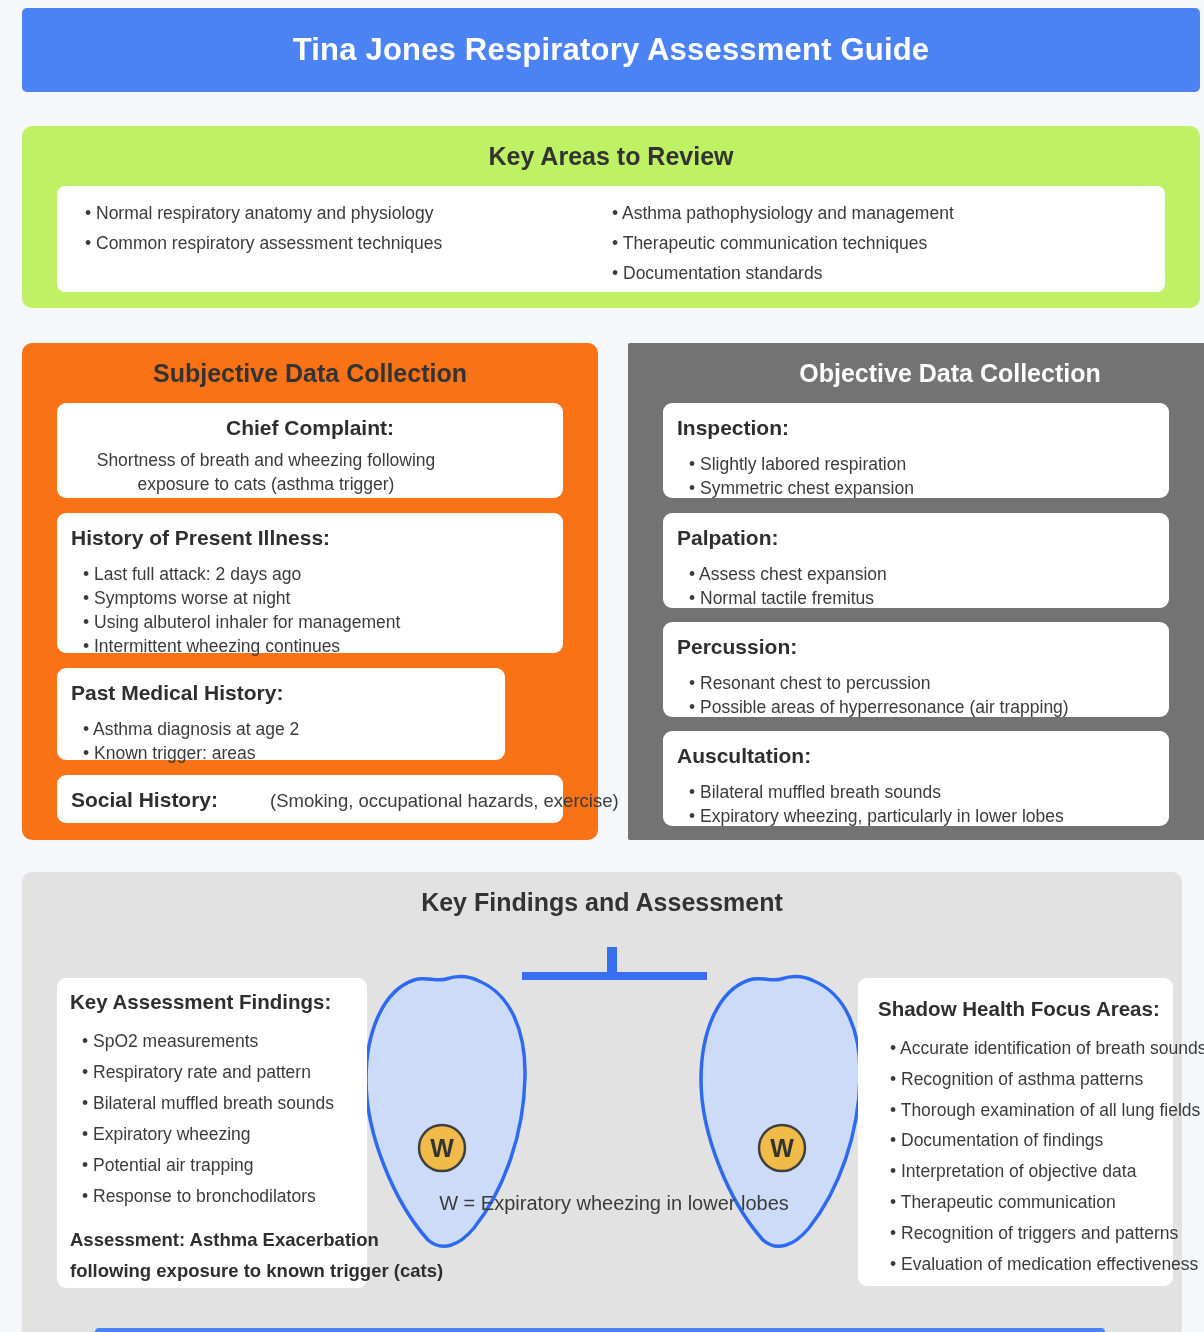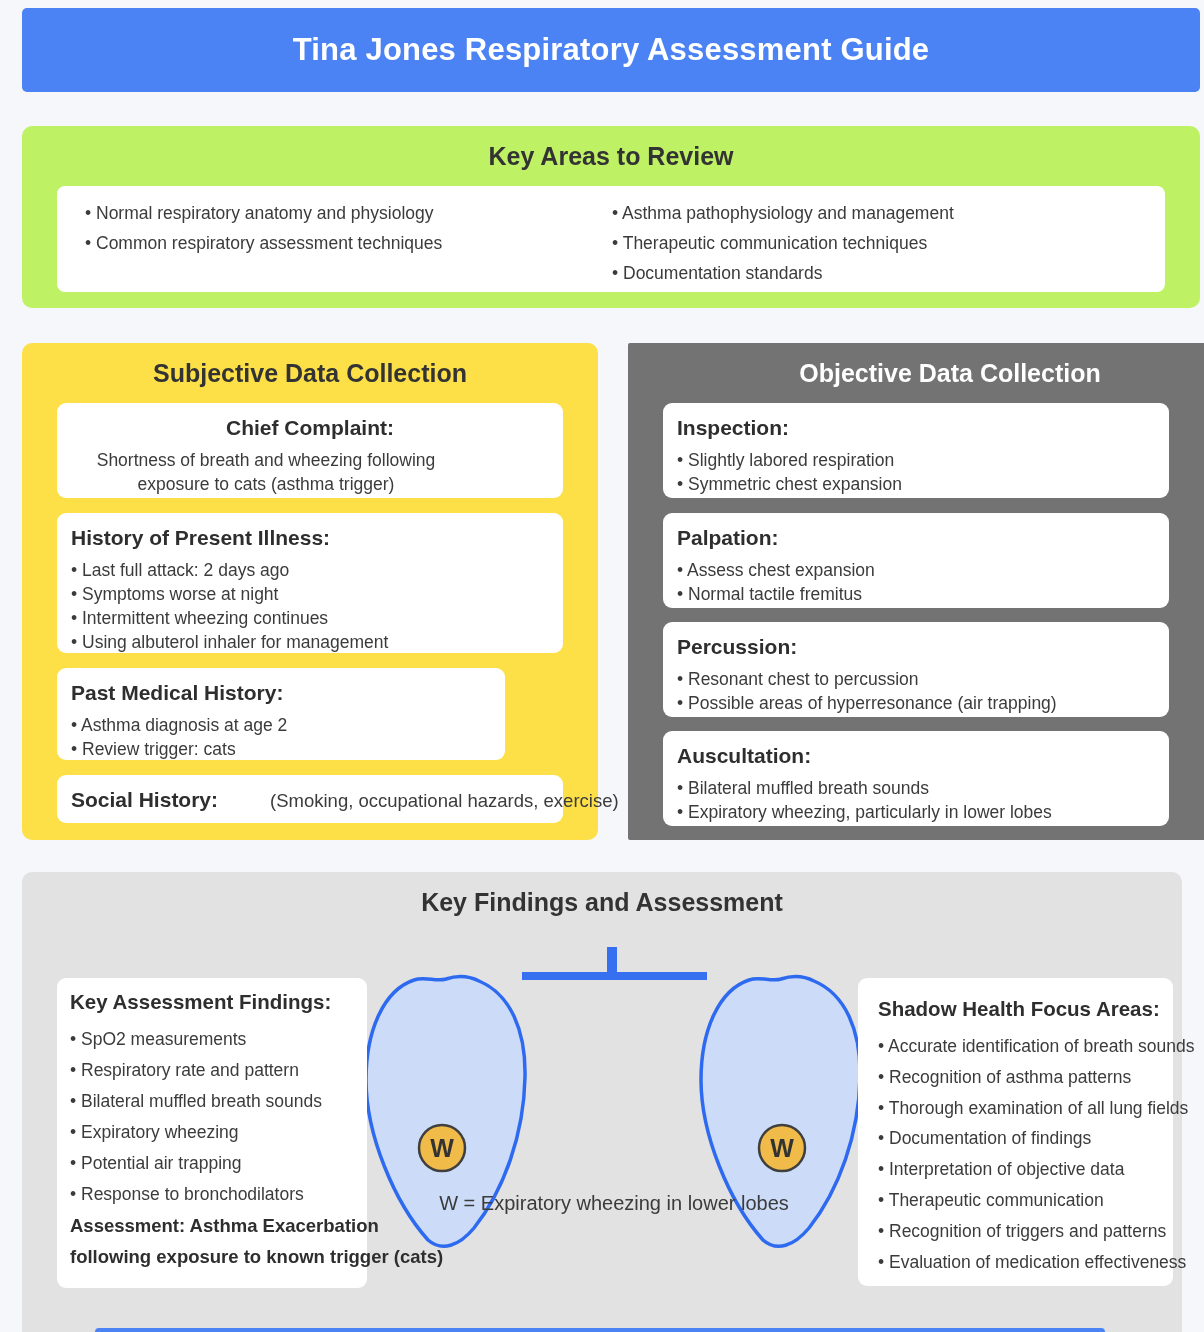--- a/index.html
+++ b/index.html
@@ -36,35 +36,35 @@
     display:flex;padding:12px 0 0 28px;box-sizing:border-box;
   }
   .ka-col{list-style:none;margin:0;padding:0;}
   .ka-col li{font-size:17.5px;line-height:30px;white-space:nowrap;}
   .ka-col li::before{content:"• ";}
   #ka-col1{width:527px;flex:0 0 527px;}
   #ka-col2{flex:1;}
   
   #subjective{
     left:22px;top:343px;width:576px;height:497px;
-    background:#fde047;border-radius:10px;
+    background:#f97316;border-radius:10px;
   }
   #objective{
     left:628px;top:343px;width:644px;height:497px;
     background:#737373;border-radius:2px;
   }
   #objective .panel-title{color:#ffffff;}
   .card{
     position:absolute;background:#ffffff;border-radius:9px;
     box-sizing:border-box;padding:13px 14px 0 14px;
   }
   .card h3{
     margin:0 0 8px 0;font-size:21px;font-weight:700;color:#2e2e2e;
   }
-  .card ul{list-style:none;margin:0;padding:0;}
+  .card ul{list-style:none;margin:12px;padding:0;}
   .card li{font-size:17.5px;line-height:24px;color:#3b3b3b;}
   .card li::before{content:"• ";}
   .card .body-text{font-size:17.5px;line-height:24px;color:#3b3b3b;}
   
   #card-chief{left:35px;top:60px;width:506px;height:95px;text-align:center;}
   #card-chief .body-text{width:390px;}
   #card-hpi{left:35px;top:170px;width:506px;height:140px;}
   #card-pmh{left:35px;top:325px;width:448px;height:92px;}
   #card-social{left:35px;top:432px;width:506px;height:48px;white-space:nowrap;overflow:visible;}
   #card-social .inline-heading{font-size:21px;font-weight:700;color:#2e2e2e;}
@@ -130,30 +130,30 @@
   <div id="card-chief" class="card">
     <h3>Chief Complaint:</h3>
     <div class="body-text">Shortness of breath and wheezing following exposure to cats (asthma trigger)</div>
   </div>
 
   <div id="card-hpi" class="card">
     <h3>History of Present Illness:</h3>
     <ul>
       <li>Last full attack: 2 days ago</li>
       <li>Symptoms worse at night</li>
+      <li>Using albuterol inhaler for management</li>
       <li>Intermittent wheezing continues</li>
-      <li>Using albuterol inhaler for management</li>
     </ul>
   </div>
 
   <div id="card-pmh" class="card">
     <h3>Past Medical History:</h3>
     <ul>
       <li>Asthma diagnosis at age 2</li>
-      <li>Review trigger: cats</li>
+      <li>Known trigger: areas</li>
     </ul>
   </div>
 
   <div id="card-social" class="card">
     <span class="inline-heading">Social History:</span><span class="social-note">(Smoking, occupational hazards, exercise)</span>
   </div>
 </div>
 
 <div id="objective" class="abs">
   <h2 class="panel-title">Objective Data Collection</h2>

